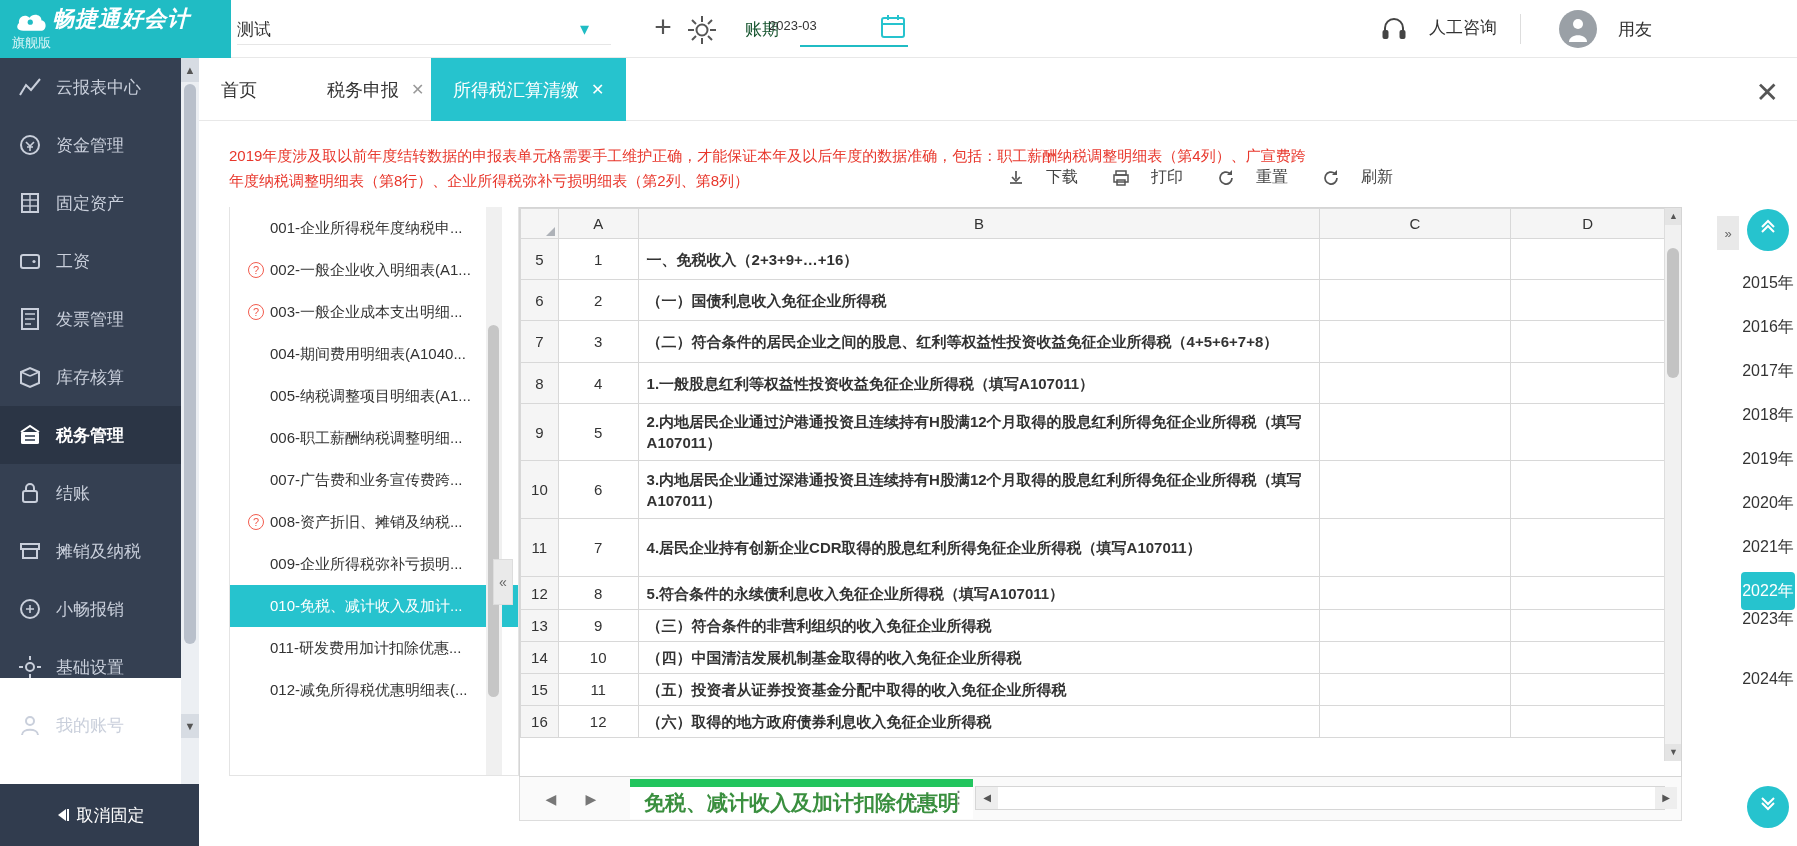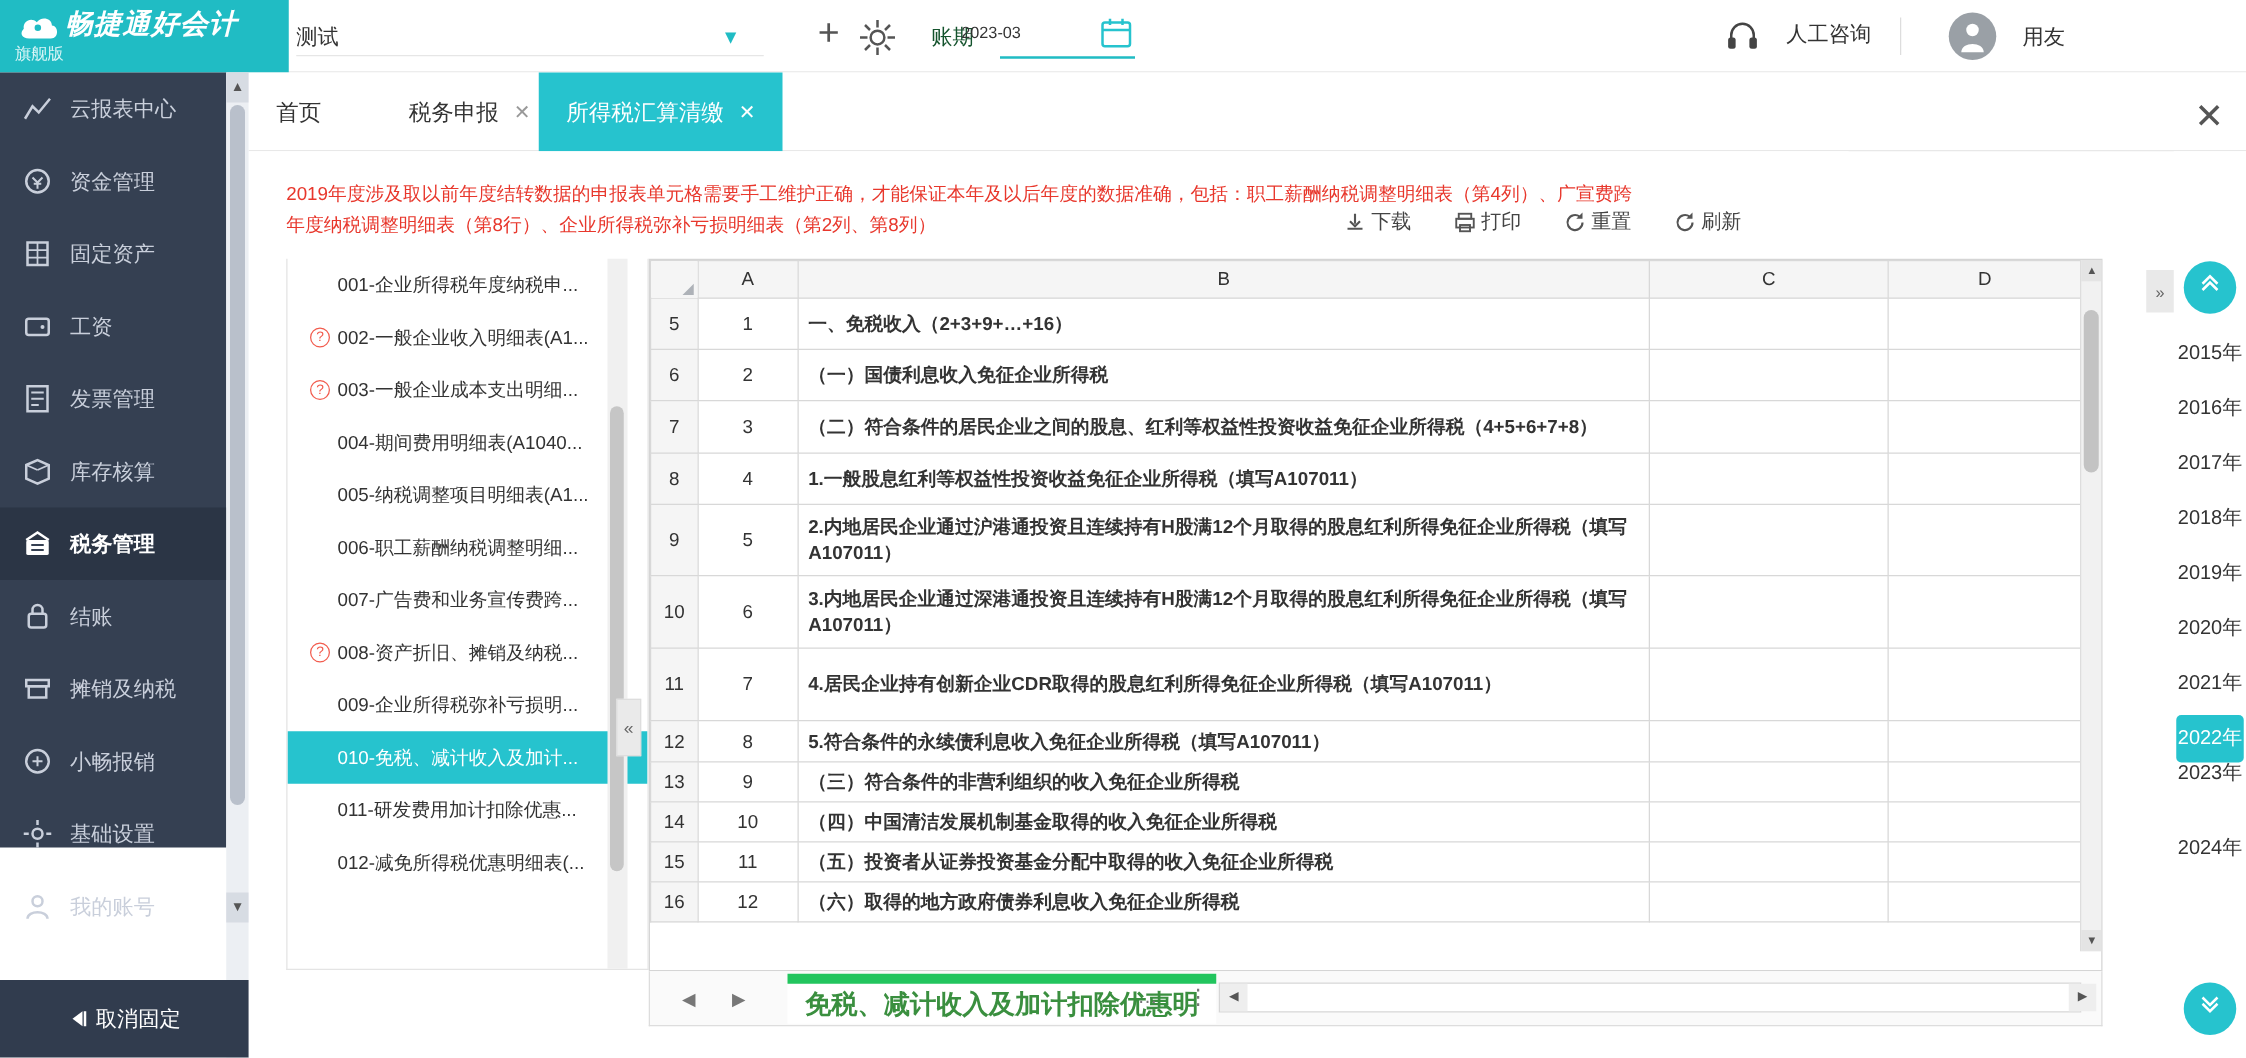--- a/index.html
+++ b/index.html
@@ -57,21 +57,21 @@
   .tab { position:absolute; top:0; height:63px; display:flex; align-items:center; font-size:18px; color:#333; padding:0 22px; }
   .tab .x { margin-left:12px; color:#999; font-size:16px; }
   .tab.active { background:#26c3ce; color:#fff; }
   .tab.active .x { color:#fff; }
   .tabs-close { position:absolute; right:18px; top:18px; font-size:28px; color:#555; }
 
   
   .content { position:absolute; left:199px; top:121px; width:1280px; height:725px; background:#fff; }
   .notice { position:absolute; left:30px; top:22px; width:1090px; color:#e8372c; font-size:15px; line-height:25px; }
   .toolbtns { position:absolute; right:86px; top:46px; display:flex; gap:34px; align-items:center; color:#444; font-size:16px; }
-  .toolbtn { display:flex; align-items:center; gap:4px;font-family:Liberation Serif, serif; }
+  .toolbtn { display:flex; align-items:center; gap:21px;font-family:Liberation Serif, serif; }
 
   
   .tree { position:absolute; left:30px; top:86px; width:290px; height:569px; border:1px solid #e4e4e4; border-top:none; background:#fff; overflow:hidden; }
   .tree-item { height:42px; display:flex; align-items:center; font-size:15px; color:#333; padding-left:18px; white-space:nowrap; }
   .tree-item.sel { background:#26c3ce; color:#fff; }
   .q-ico { width:16px; height:16px; border-radius:50%; border:1px solid #f25c4e; color:#f25c4e; font-size:11px;
            line-height:14px; text-align:center; margin-right:6px; flex:0 0 16px; }
   .q-spacer { width:22px; flex:0 0 22px; }
   .tree-scroll { position:absolute; left:287px; top:86px; width:16px; height:568px; background:#f0f0f0; }
   .tree-thumb { position:absolute; left:2px; top:118px; width:11px; height:372px; background:#c6c6c6; border-radius:6px; }

